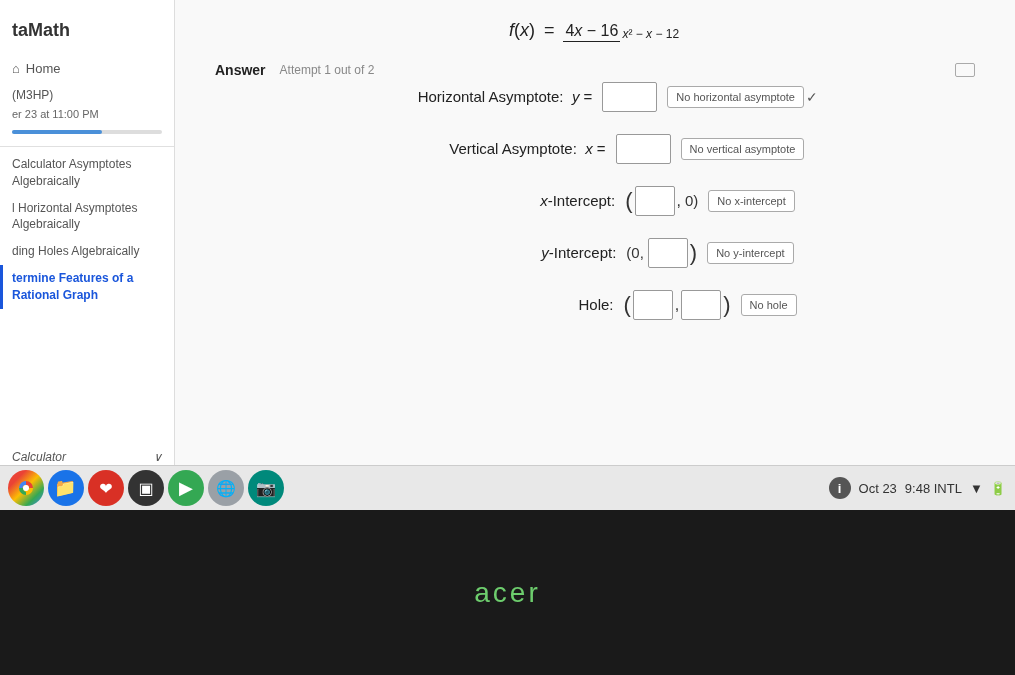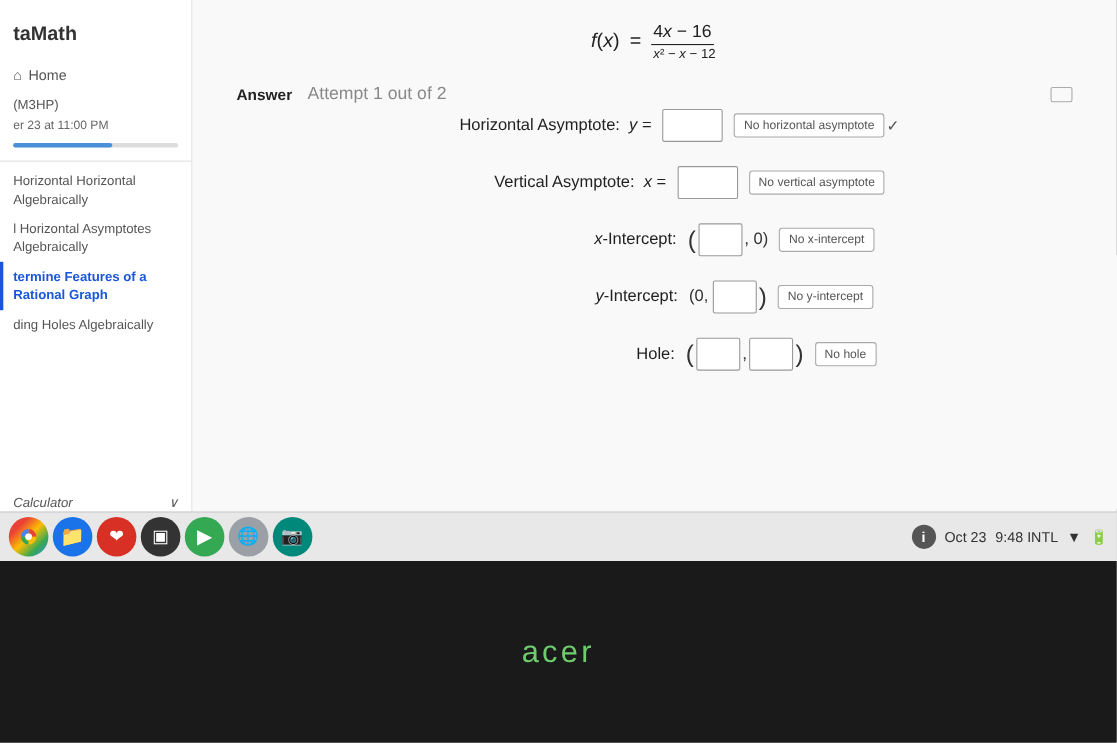--- a/index.html
+++ b/index.html
@@ -150,21 +150,21 @@
       margin-bottom: 4px;
     }
 
     .answer-label {
       font-weight: bold;
       font-size: 14px;
       color: #222;
     }
 
     .attempt-text {
-      font-size: 16px;
+      font-size: 12px;
       color: #888;
     }
 
     .expand-icon {
       margin-left: auto;
       width: 20px;
       height: 14px;
       border: 1px solid #aaa;
       border-radius: 2px;
       cursor: pointer;
@@ -317,22 +317,22 @@
     .acer-logo {
       font-size: 28px;
       color: #6dcd6d;
       font-weight: 300;
       letter-spacing: 3px;
     }
 
     
     .fraction {
       display: inline-flex;
-      flex-direction: column;
-      align-items: flex-start;
+      flex-direction: row;
+      align-items: flex-end;
       vertical-align: middle;
       font-size: 16px;
       line-height: 1.2;
     }
 
     .fraction .numerator {
       border-bottom: 1.5px solid #222;
       padding: 0 2px 1px 2px;
       font-size: 16px;
     }
@@ -369,24 +369,24 @@
     <div class="sidebar-home">
       <span>⌂</span>
       <span>Home</span>
     </div>
     <div class="sidebar-section">(M3HP)</div>
     <div class="sidebar-date">er 23 at 11:00 PM</div>
     <div class="sidebar-progress">
       <div class="sidebar-progress-bar"></div>
     </div>
     <hr class="sidebar-divider">
-    <div class="sidebar-item">Horizontal Horizontal Algebraically</div>
+    <div class="sidebar-item">Calculator Asymptotes Algebraically</div>
     <div class="sidebar-item">l Horizontal Asymptotes Algebraically</div>
+    <div class="sidebar-item">ding Holes Algebraically</div>
     <div class="sidebar-item active">termine Features of a Rational Graph</div>
-    <div class="sidebar-item">ding Holes Algebraically</div>
     <div class="sidebar-bottom">
       <div class="sidebar-calc">
         <span>Calculator</span>
         <span>∨</span>
       </div>
       <div class="sidebar-user">
         <span>icarlet Schmid</span>
         <span class="logout-link">Log Out</span>
       </div>
     </div>

